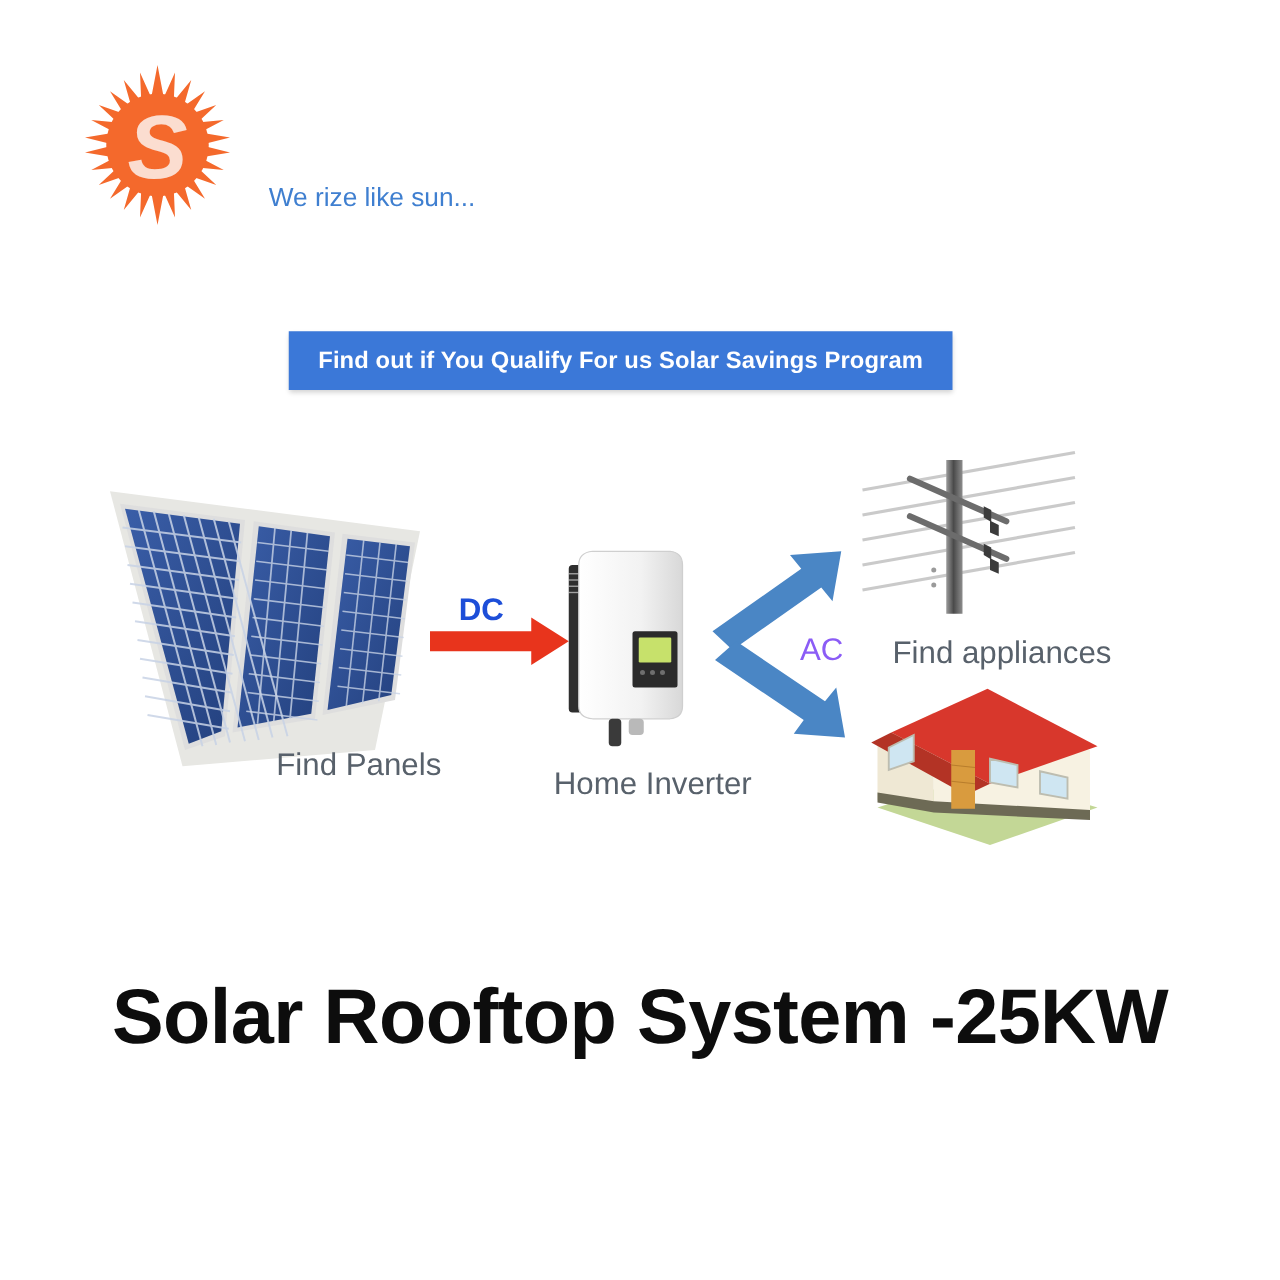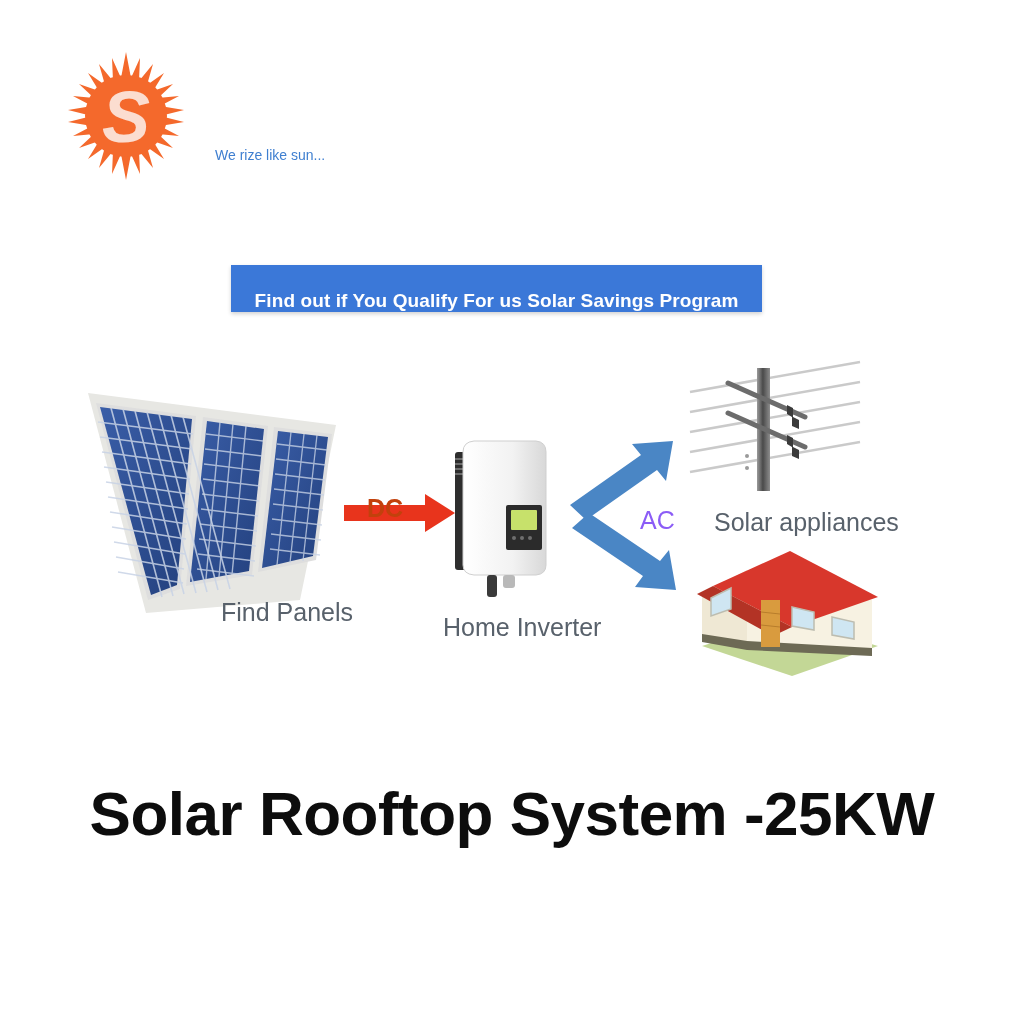--- a/index.html
+++ b/index.html
@@ -40,35 +40,35 @@
     color: #f4692c;
     letter-spacing: -1px;
     line-height: 1;
     transform: translateY(-100%) skewX(0deg);
     white-space: nowrap;
   }
   #logo-tagline {
     position: absolute;
     left: 155px;
     top: 97px;
-    font-size: 14px;
+    font-size: 21px;
     color: #3f7fd0;
     white-space: nowrap;
   }
 
   
   #banner {
     position: absolute;
     left: 231px;
     top: 265px;
     width: 531px;
     height: 47px;
     background: #3b78d8;
     display: flex;
-    align-items: flex-end;
+    align-items: center;
     justify-content: center;
     box-shadow: 0 2px 4px rgba(0,0,0,0.18);
   }
   #banner-text {
     color: #ffffff;
     font-size: 19px;
     font-weight: bold;
     white-space: nowrap;
     letter-spacing: 0.1px;
   }
@@ -81,21 +81,21 @@
   #label-panels   { left: 221px; top: 598px; }
   #label-inverter { left: 443px; top: 613px; }
   #label-home     { left: 714px; top: 508px; }
 
   .flow-label {
     position: absolute;
     font-size: 25px;
     font-weight: bold;
     white-space: nowrap;
   }
-  #label-dc { left: 367px; top: 494px; color: #c2410c; }
+  #label-dc { left: 367px; top: 474px; color: #1d4ed8; }
   #label-ac { left: 640px; top: 506px; color: #8b5cf6; font-weight: normal; }
 
   
   #page-title {
     position: absolute;
     left: 0;
     top: 778px;
     width: 1024px;
     text-align: center;
     font-size: 62px;
@@ -298,18 +298,18 @@
     </g>
 
     <polygon points="711,598 731,588 731,609 711,616" fill="#cfe6f2" stroke="#bdbdb0" stroke-width="1.5"></polygon>
 
     <polygon points="724,597 732,593 732,608 724,612" fill="#cfe6f2" opacity="0"></polygon>
   </g>
 </svg>
 
 <div class="diagram-label" id="label-panels">Find Panels</div>
 <div class="diagram-label" id="label-inverter">Home Inverter</div>
-<div class="diagram-label" id="label-home">Solar appliances</div>
+<div class="diagram-label" id="label-home">Find appliances</div>
 
 <div class="flow-label" id="label-dc">DC</div>
 <div class="flow-label" id="label-ac">AC</div>
 
 <div id="page-title">Solar Rooftop System -25KW</div>
 
 </body></html>

